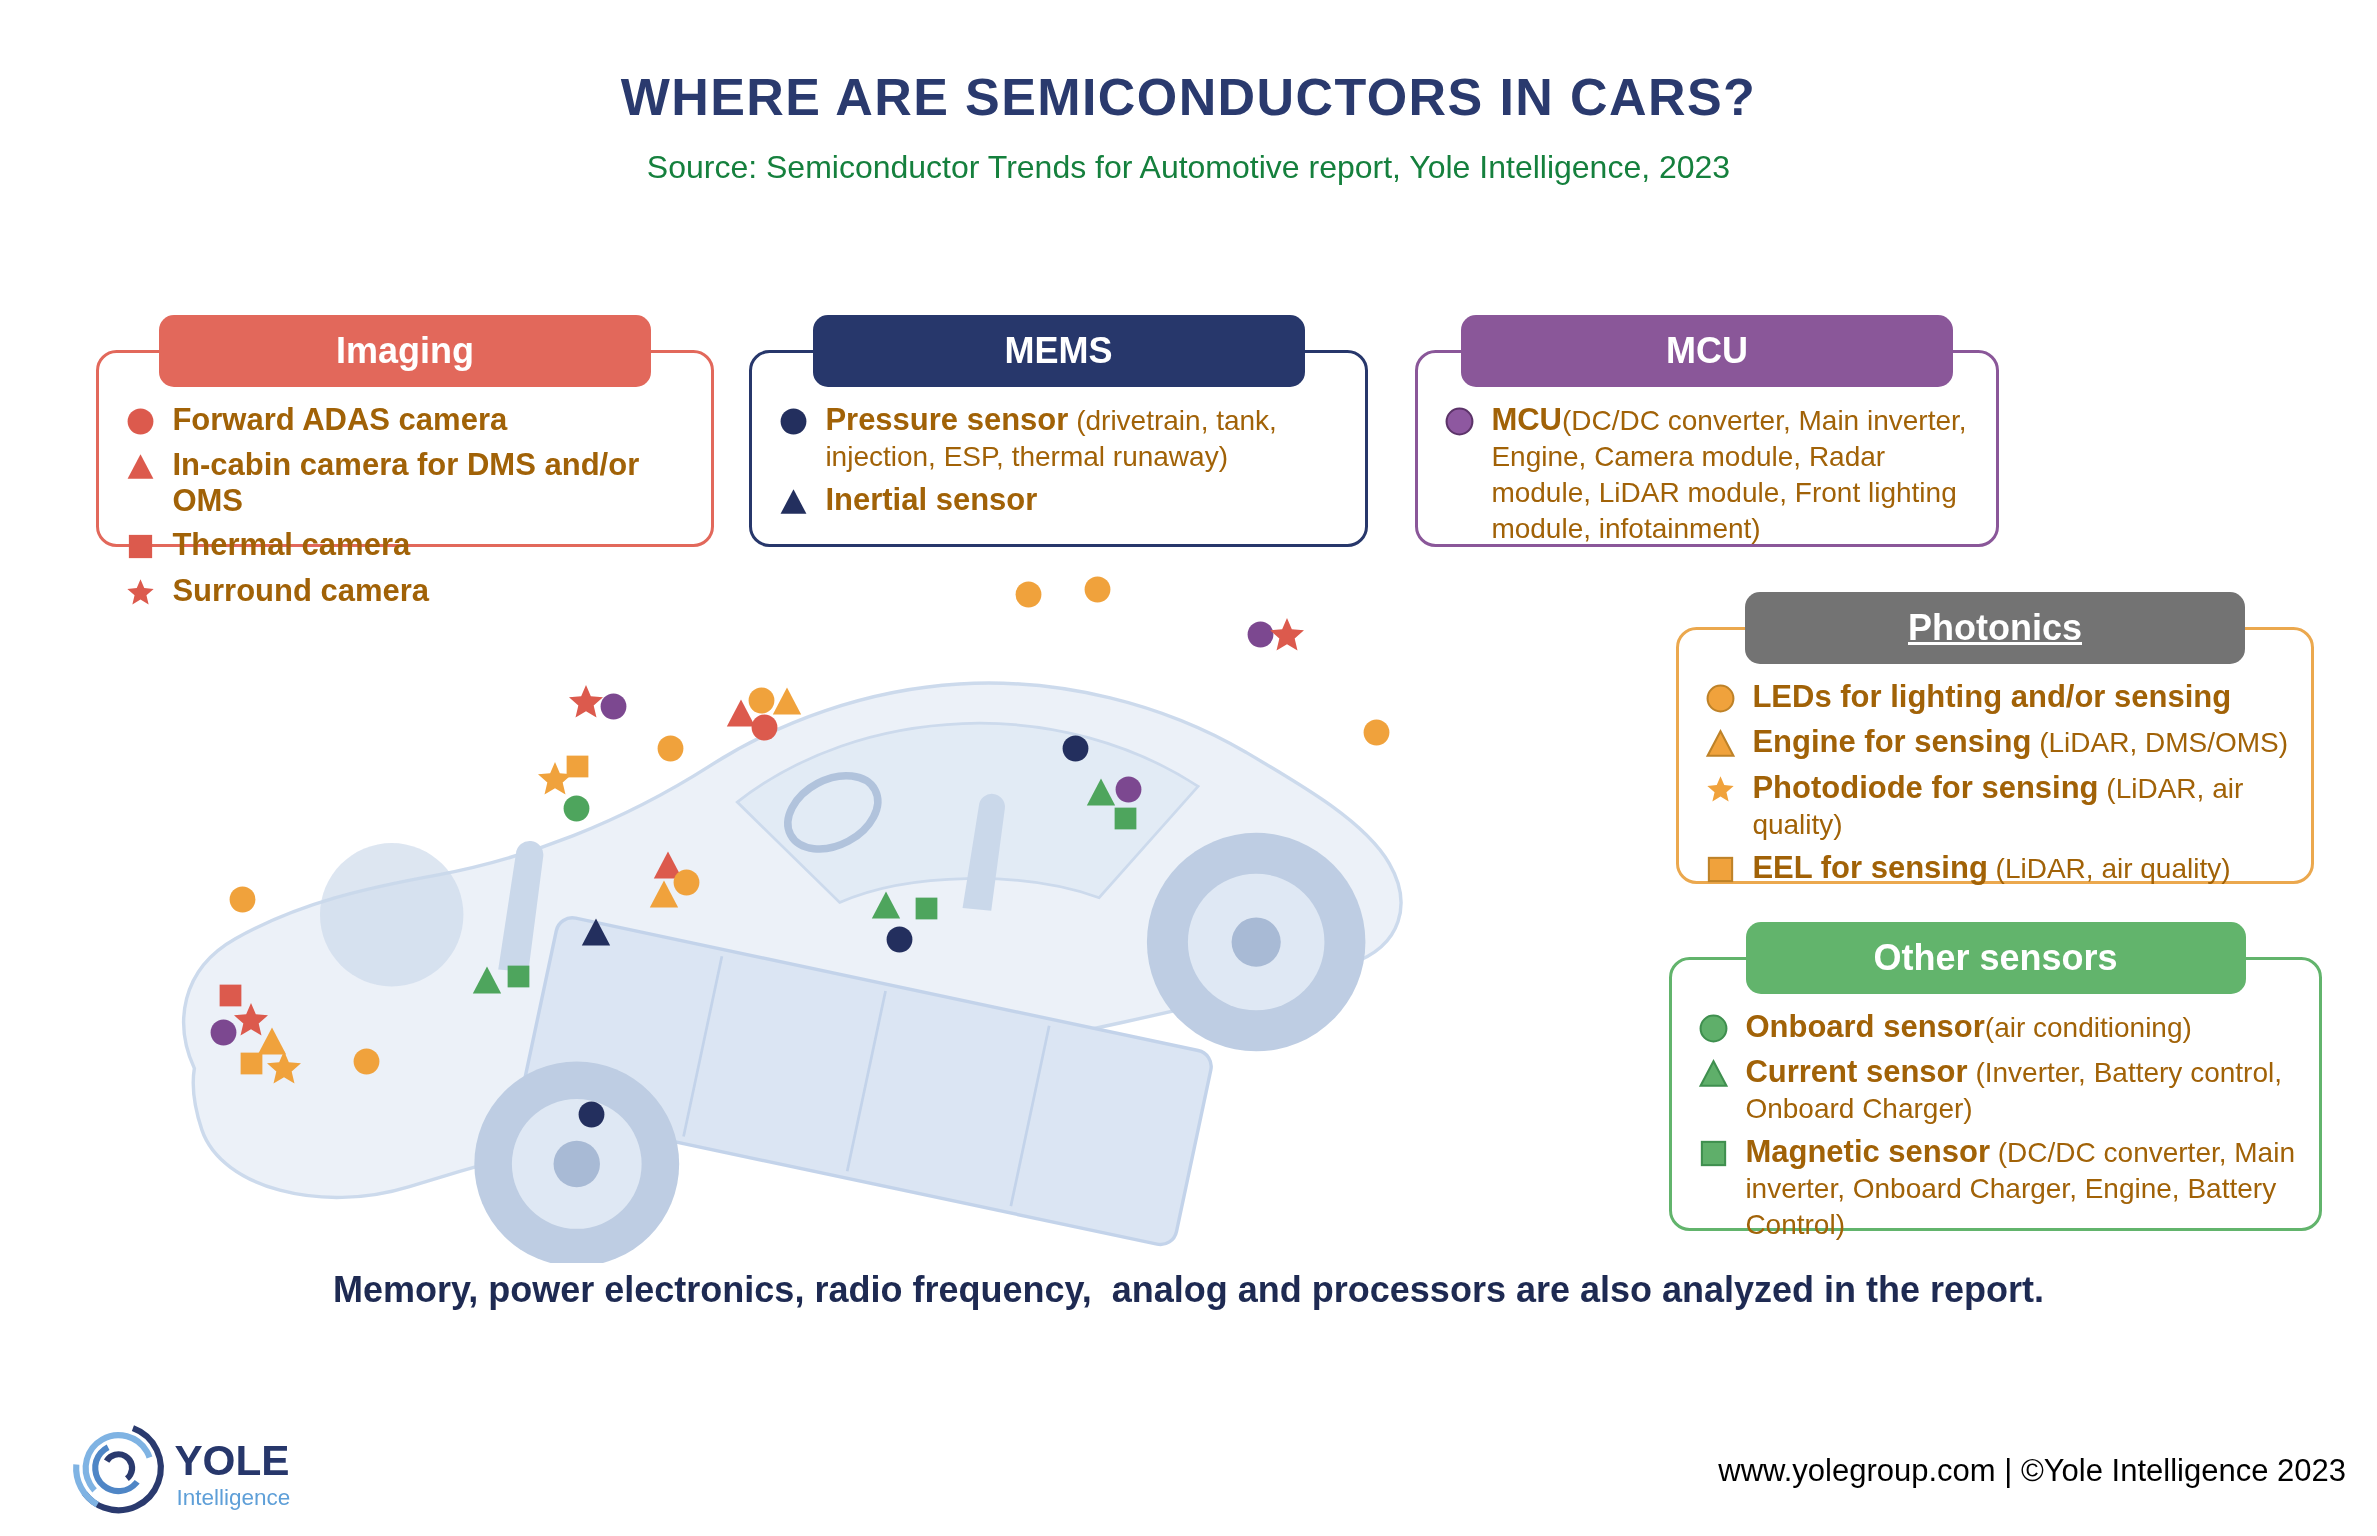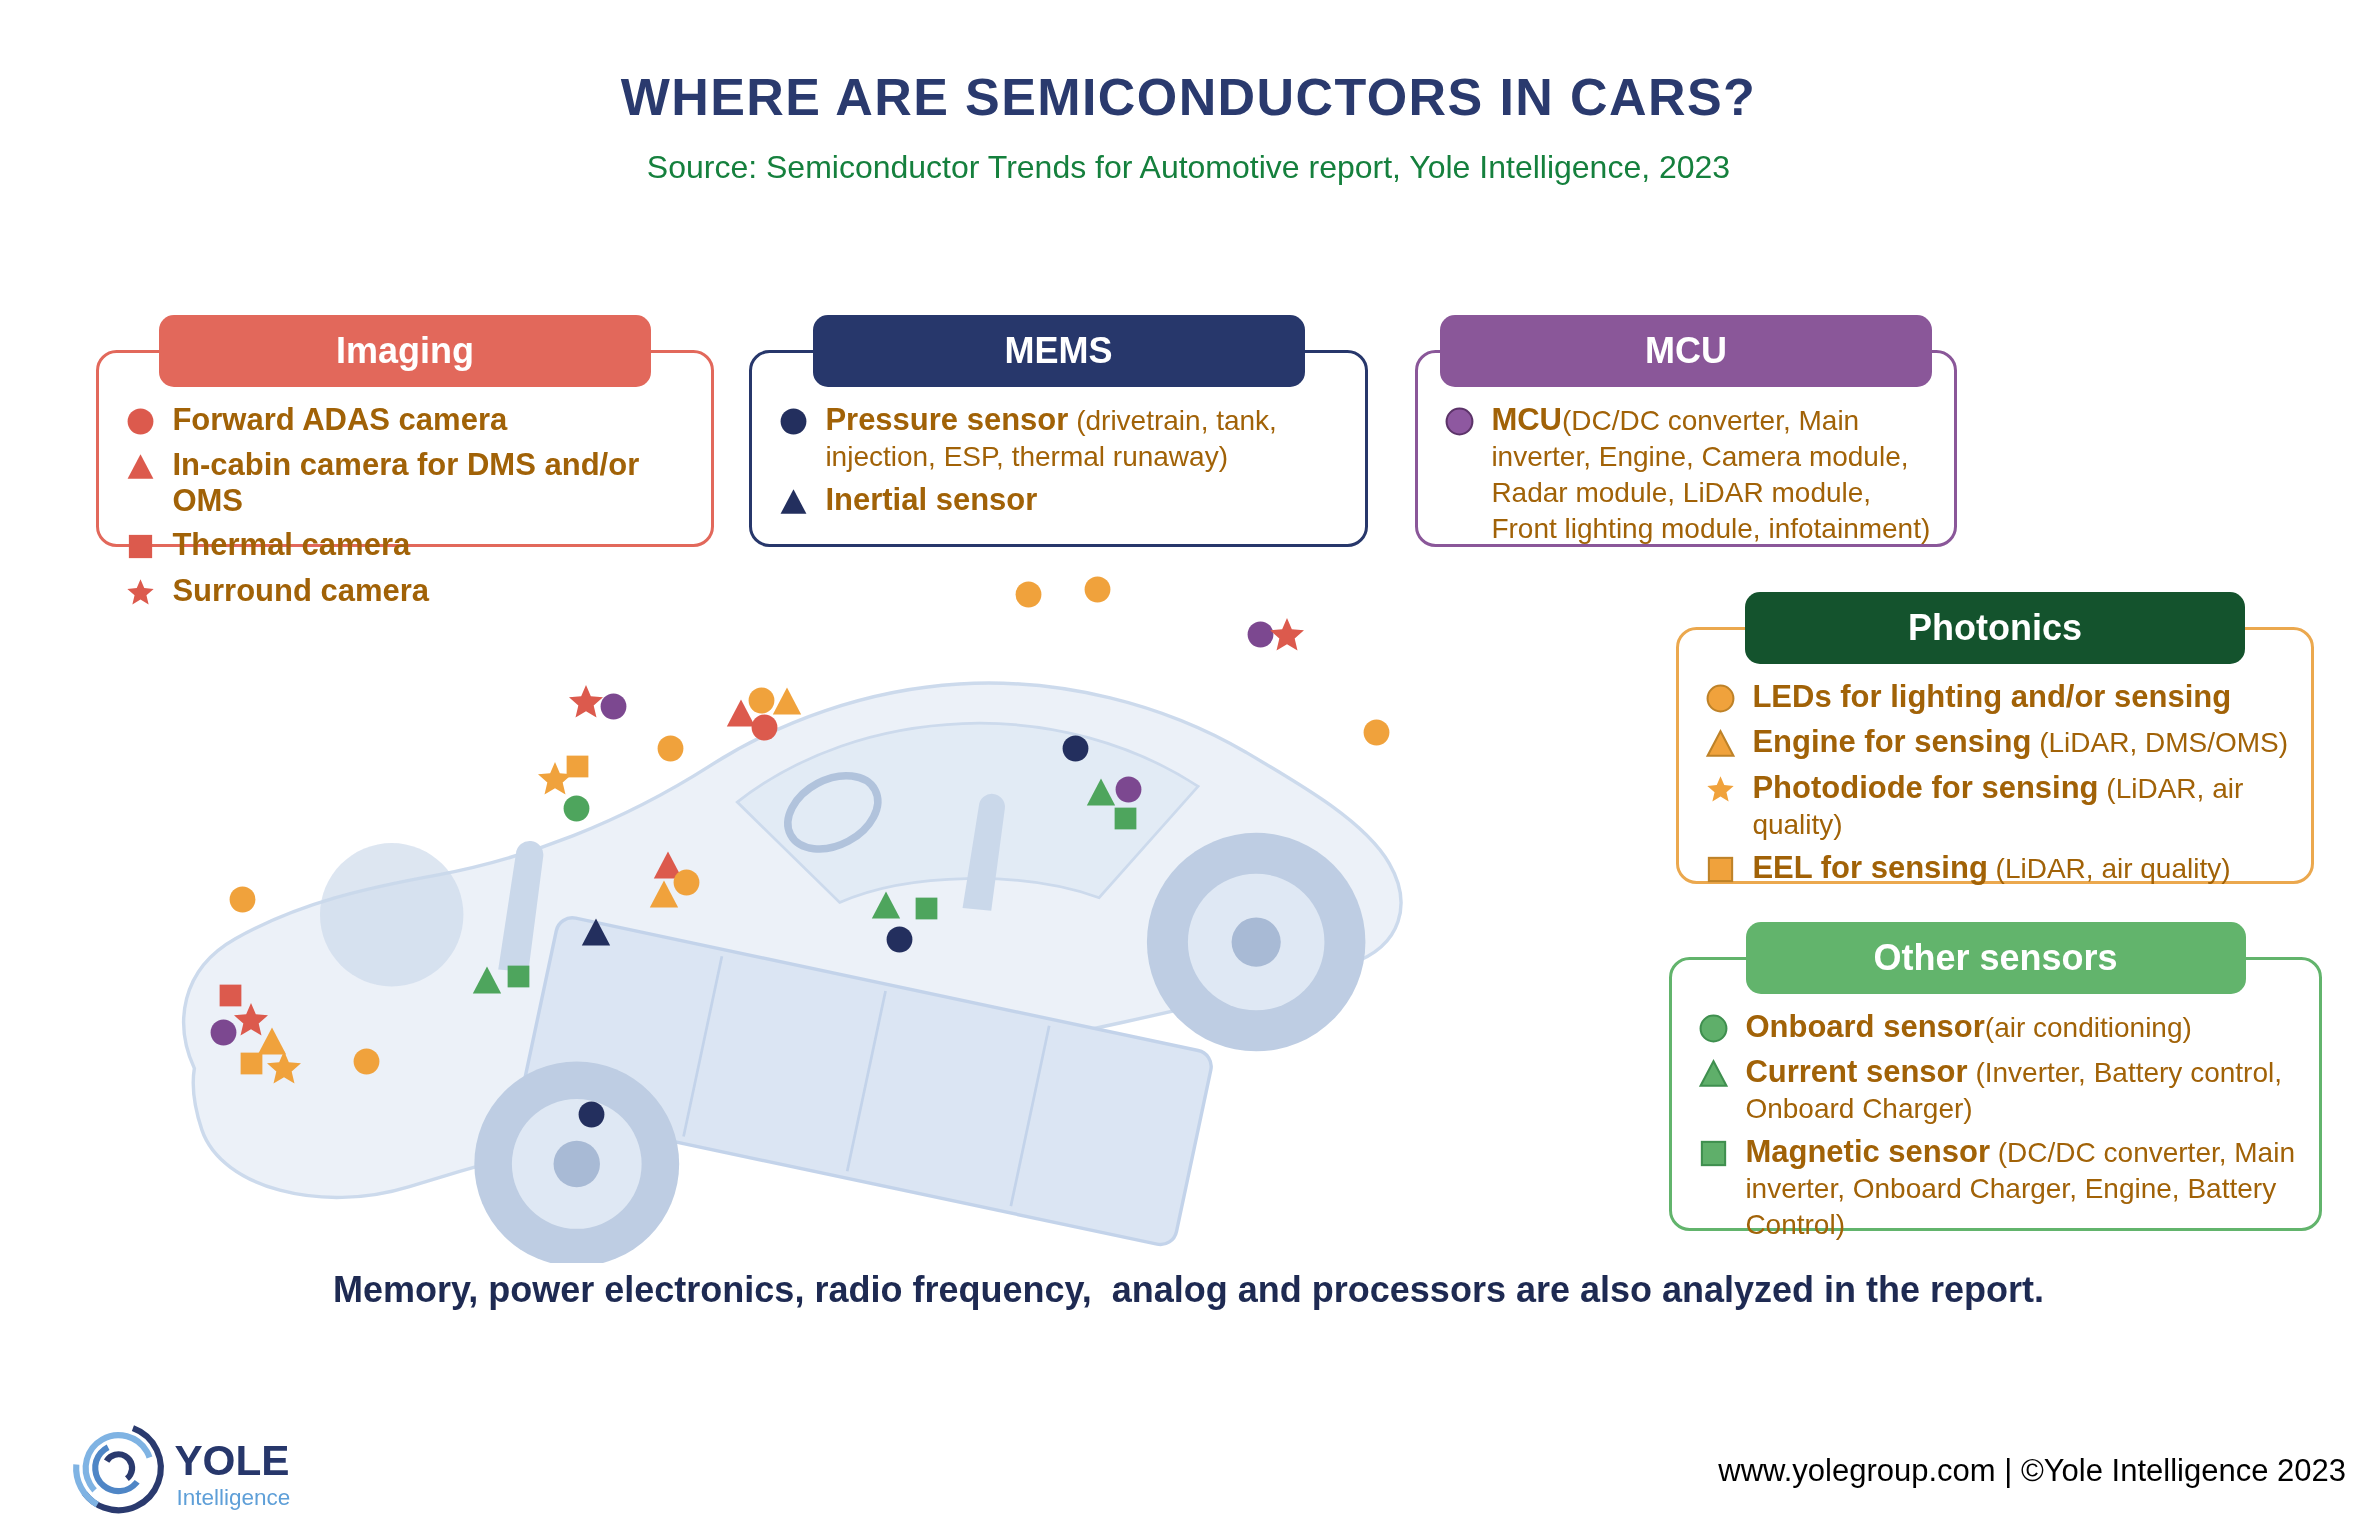--- a/index.html
+++ b/index.html
@@ -17,21 +17,21 @@
         color:#fff;font-weight:700;font-size:36px;white-space:nowrap;}
   .items{position:absolute;left:26px;right:20.5px;top:49px;}
   .item{display:flex;align-items:flex-start;margin-bottom:8.2px;}
   .item .shape{flex:0 0 31px;margin-right:16.4px;margin-top:4.1px;}
   .item .txt{font-size:31px;line-height:1.16;color:#a16207;}
   .item .lbl{font-weight:700;}
   .item .dtl{font-weight:500;font-size:28px;}
 
   #box-imaging  {left:96px; top:350px; width:618px; height:197px;}
   #box-mems     {left:749px;top:350px; width:619px; height:197px;}
-  #box-mcu      {left:1415px;top:350px; width:542px; height:197px;}
+  #box-mcu      {left:1415px;top:350px; width:584px; height:197px;}
   #box-photonics{left:1676px;top:627px; width:638px; height:257px;}
   #box-other    {left:1669px;top:957px;width:653px; height:274px;}
   #box-imaging .pill, #box-mems .pill, #box-mcu .pill{width:492px;}
   #box-photonics .pill, #box-other .pill{width:500px;}
 
   #car{position:absolute;left:143px;top:587px;width:1325px;height:676px;opacity:0.9;}
   #markers{position:absolute;left:0;top:0;width:2377px;height:1536px;}
   .marker{position:absolute;}
 
   .note{position:absolute;top:1269px;left:0;width:100%;text-align:center;
@@ -128,21 +128,21 @@
     <div class="items">
         <div class="item">
           <span class="shape"><svg width="31" height="31" viewBox="0 0 24 24" xmlns="http://www.w3.org/2000/svg">
               <circle cx="12" cy="12" r="10" fill="#8E58A0" stroke="#5C3369" stroke-width="1.6"></circle>
             </svg></span>
           <span class="txt"><span class="lbl">MCU</span><span class="dtl">(DC/DC converter, Main inverter, Engine, Camera module, Radar module, LiDAR module, Front lighting module, infotainment)</span></span>
         </div>
       </div>
   </div>
   <div class="legend-box" id="box-photonics" style="border-color: rgb(235, 168, 78);">
-    <div class="pill" style="background: #14532d;">Photonics</div>
+    <div class="pill" style="background: #737373; text-decoration: underline;">Photonics</div>
     <div class="items">
         <div class="item">
           <span class="shape"><svg width="31" height="31" viewBox="0 0 24 24" xmlns="http://www.w3.org/2000/svg">
               <circle cx="12" cy="12" r="10" fill="#F0A23C" stroke="#BE8228" stroke-width="1.6"></circle>
             </svg></span>
           <span class="txt"><span class="lbl">LEDs for lighting and/or sensing</span><span class="dtl"></span></span>
         </div>
         <div class="item">
           <span class="shape"><svg width="31" height="31" viewBox="0 0 24 24" xmlns="http://www.w3.org/2000/svg">
               <polygon points="12,2.5 22,21.5 2,21.5" fill="#F0A23C" stroke="#BE8228" stroke-width="1.6"></polygon>

